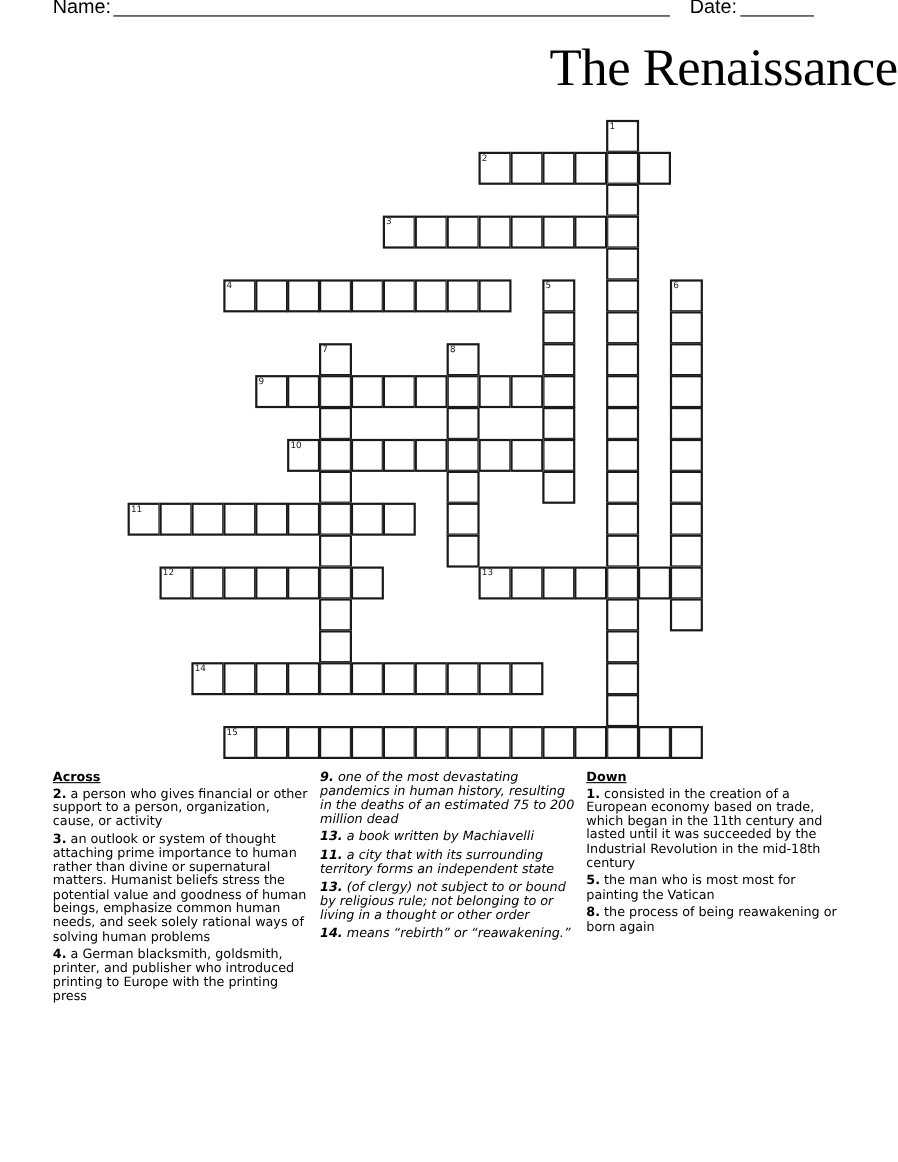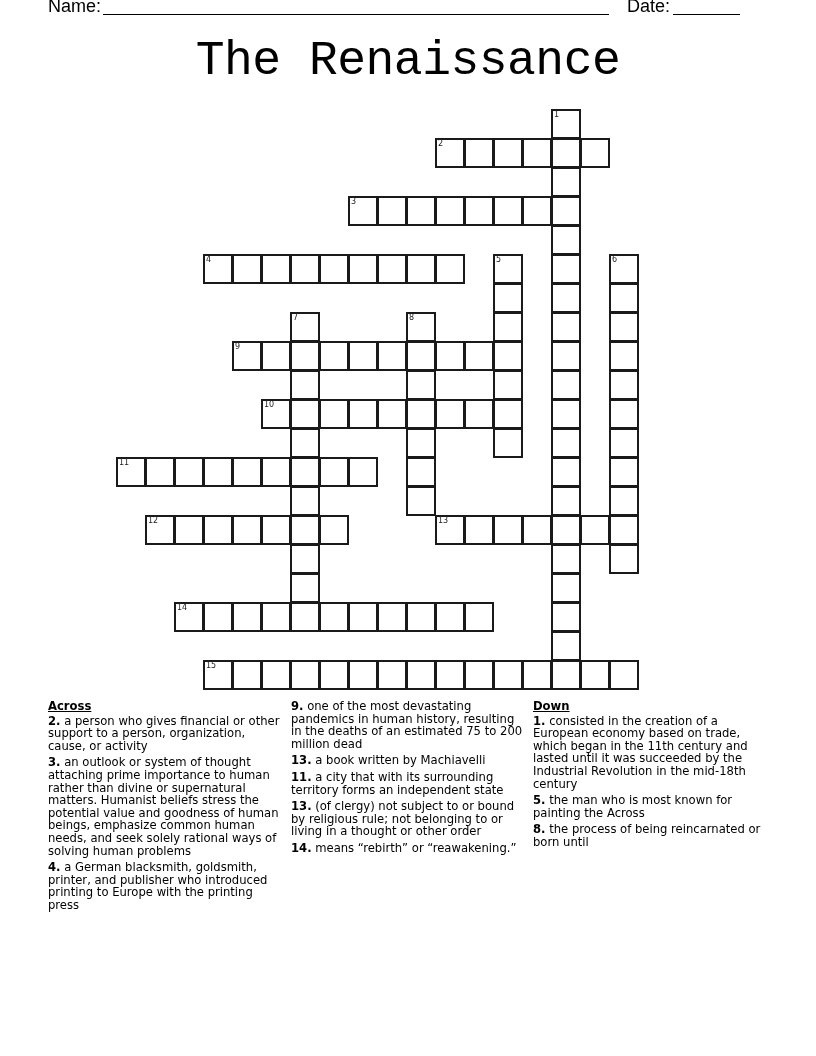--- a/index.html
+++ b/index.html
@@ -7,36 +7,36 @@
   body { position: relative; font-family: "DejaVu Sans", sans-serif; color: #000; }
   .header-line {
     position: absolute; top: -4px; left: 0; width: 816px; height: 24px;
     font-family: "Liberation Sans", sans-serif; font-size: 18px;
   }
   .name-label { position: absolute; left: 48px; top: 0; }
   .name-blank { position: absolute; left: 103px; top: 0; width: 506px; border-bottom: 1px solid #000; height: 19px; }
   .date-label { position: absolute; left: 627px; top: 0; }
   .date-blank { position: absolute; left: 673px; top: 0; width: 67px; border-bottom: 1px solid #000; height: 19px; }
   .title {
-    position: absolute; top: 34px; left: 0; width: 816px; text-align: center;
-    font-family: Liberation Mono, monospace; font-size: 48px; font-weight: normal; letter-spacing: -0.5px;
+    position: absolute; top: 34px; left: 0; width: 816px; text-align: right;
+    font-family: Liberation Serif, serif; font-size: 48px; font-weight: normal; letter-spacing: -0.5px;
   }
   .grid { position: absolute; left: 0; top: 0; width: 816px; height: 700px; }
   .cell {
     position: absolute; width: 30px; height: 30px;
     border: 2px solid #1a1a1a; background: #fff;
   }
   .cell-num {
     position: absolute; left: 1px; top: -1px; font-size: 8px; line-height: 10px;
     font-family: "DejaVu Sans", sans-serif; color: #222;
   }
   .clues { position: absolute; top: 700px; left: 48px; width: 730px; font-size: 11.6px; line-height: 12.6px; }
   .col { position: absolute; top: 0; width: 236px; }
   .col-1 { left: 0; }
-  .col-2 { left: 243px; }
+  .col-2 { left: 243px; font-style: italic; }
   .col-3 { left: 485px; }
   .clue-head { font-weight: bold; text-decoration: underline; margin-bottom: 2px; }
   .clue { margin-bottom: 4px; }
   .clue-num { font-weight: bold; }
 </style>
 </head>
 <body>
 
 <div class="header-line">
   <span class="name-label">Name:</span>
@@ -223,16 +223,16 @@
   <div class="col col-2" id="col2">
       <div class="clue"><span class="clue-num">9.</span> <span>one of the most devastating pandemics in human history, resulting in the deaths of an estimated 75 to 200 million dead</span></div>
       <div class="clue"><span class="clue-num">13.</span> <span>a book written by Machiavelli</span></div>
       <div class="clue"><span class="clue-num">11.</span> <span>a city that with its surrounding territory forms an independent state</span></div>
       <div class="clue"><span class="clue-num">13.</span> <span>(of clergy) not subject to or bound by religious rule; not belonging to or living in a thought or other order</span></div>
       <div class="clue"><span class="clue-num">14.</span> <span>means “rebirth” or “reawakening.”</span></div>
     </div>
   <div class="col col-3" id="col3">
     <div class="clue-head">Down</div>
   <div class="clue"><span class="clue-num">1.</span> <span>consisted in the creation of a European economy based on trade, which began in the 11th century and lasted until it was succeeded by the Industrial Revolution in the mid-18th century</span></div>
-      <div class="clue"><span class="clue-num">5.</span> <span>the man who is most known for painting the Across</span></div>
-      <div class="clue"><span class="clue-num">8.</span> <span>the process of being reincarnated or born until</span></div>
+      <div class="clue"><span class="clue-num">5.</span> <span>the man who is most most for painting the Vatican</span></div>
+      <div class="clue"><span class="clue-num">8.</span> <span>the process of being reawakening or born again</span></div>
     </div>
 </div>
 
 </body></html>

